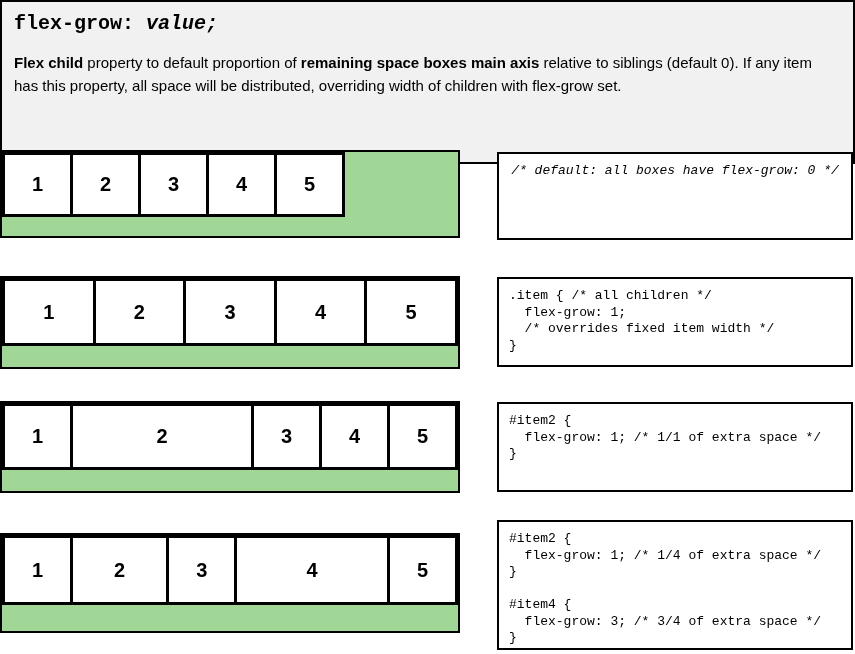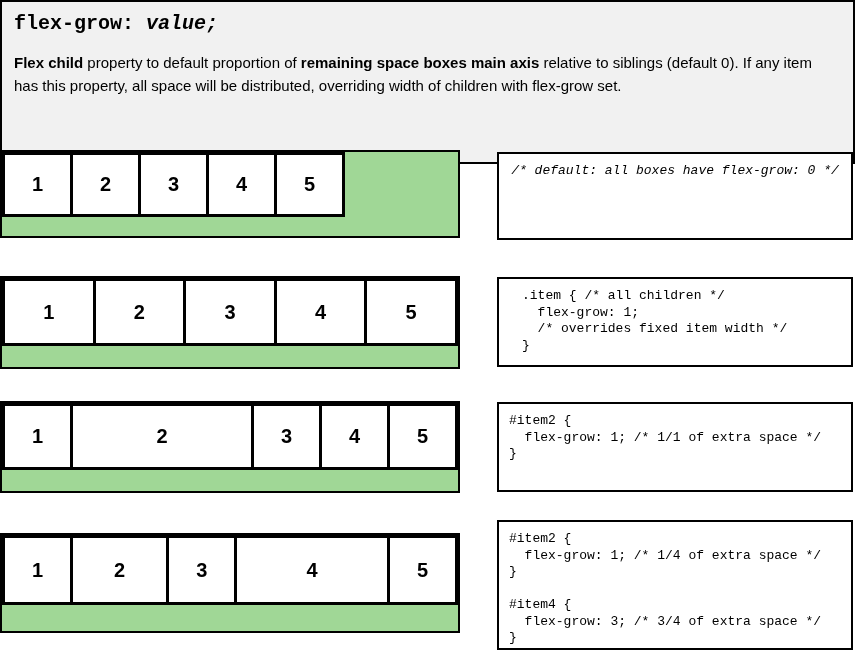--- a/index.html
+++ b/index.html
@@ -110,21 +110,21 @@
 
 <div class="vis" style="top:276px; height:93px;">
   <div class="boxes" style="height:68px;">
     <div class="fbox" style="flex:1 1 71px;">1</div>
     <div class="fbox" style="flex:1 1 71px;">2</div>
     <div class="fbox" style="flex:1 1 71px;">3</div>
     <div class="fbox" style="flex:1 1 71px;">4</div>
     <div class="fbox" style="flex:1 1 71px;">5</div>
   </div>
 </div>
-<div class="codebox" style="top:277px; height:90px;padding-left:13px;">
+<div class="codebox" style="top:277px; height:90px;">
   <pre class="code">.item { /* all children */
   flex-grow: 1;
   /* overrides fixed item width */
 }</pre>
 </div>
 
 <div class="vis" style="top:401px; height:92px;">
   <div class="boxes" style="height:67px;">
     <div class="fbox" style="flex:0 0 71px;">1</div>
     <div class="fbox" style="flex:1 1 71px;">2</div>

